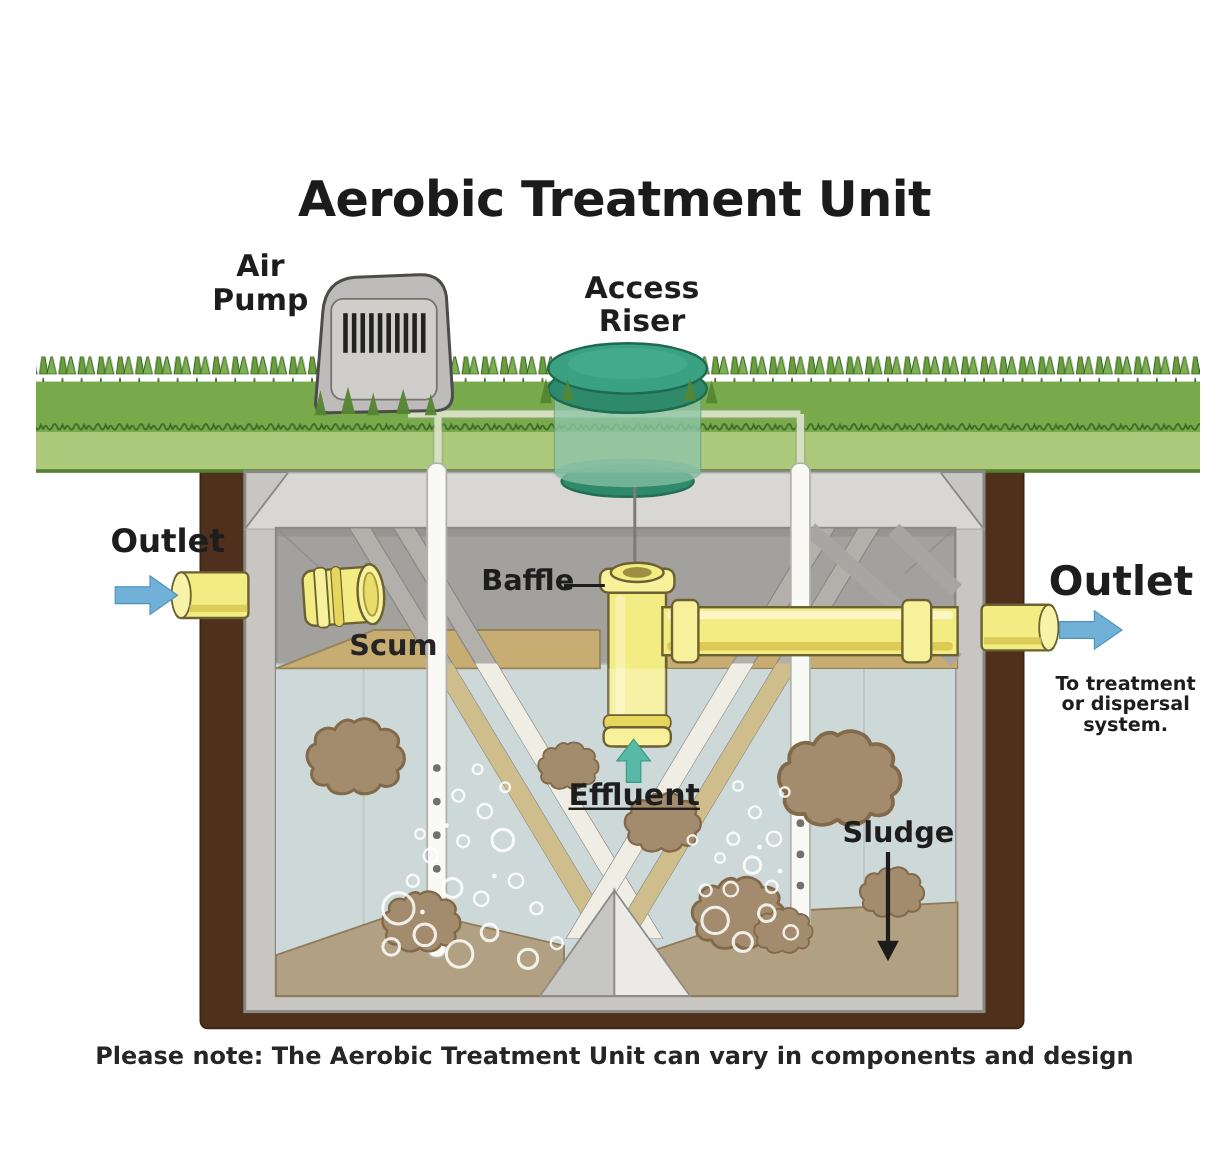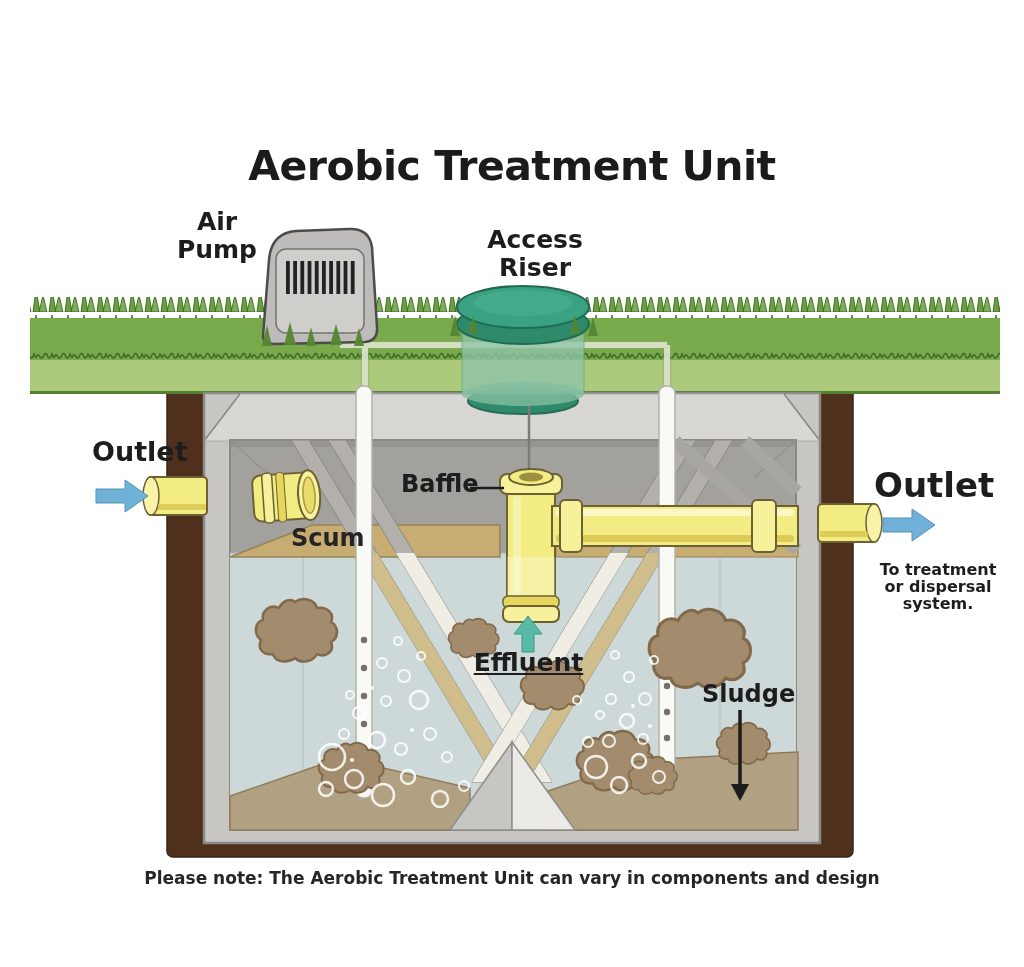--- a/index.html
+++ b/index.html
@@ -13,21 +13,21 @@
   .air-pump{left:162px;top:208px;width:110px;font-size:25px;}
   .access-riser{left:460px;top:226px;width:150px;font-size:25px;}
   .inlet{left:92px;top:437px;font-size:27px;}
   .outlet{left:874px;top:467px;font-size:34px;}
   .to-treatment{left:852px;top:562px;width:172px;font-size:16px;line-height:1.06;}
   .baffle{left:401px;top:471px;font-size:24px;}
   .scum{left:291px;top:525px;font-size:24px;color:#242424;}
   .effluent{left:466px;top:649px;width:125px;font-size:25px;text-decoration:underline;}
   .aerobic{left:243px;top:692px;width:125px;font-size:24px;}
   .sludge{left:702px;top:681px;font-size:24px;}
-  .footnote{left:0;right:0;top:869px;text-align:center;font-size:17px;color:#262626;}
+  .footnote{left:0;right:0;top:869px;text-align:center;font-size:20px;color:#262626;}
 </style>
 </head>
 <body>
 
 <div class="wrap">
 
 <svg width="1024" height="967" viewBox="0 0 1024 967">
   <defs>
     <pattern id="blades" width="16" height="26" patternUnits="userSpaceOnUse">
       <path d="M1,26 L4,3 L8,26 Z" fill="#69a03c" stroke="#30571c" stroke-width="0.8"></path>

